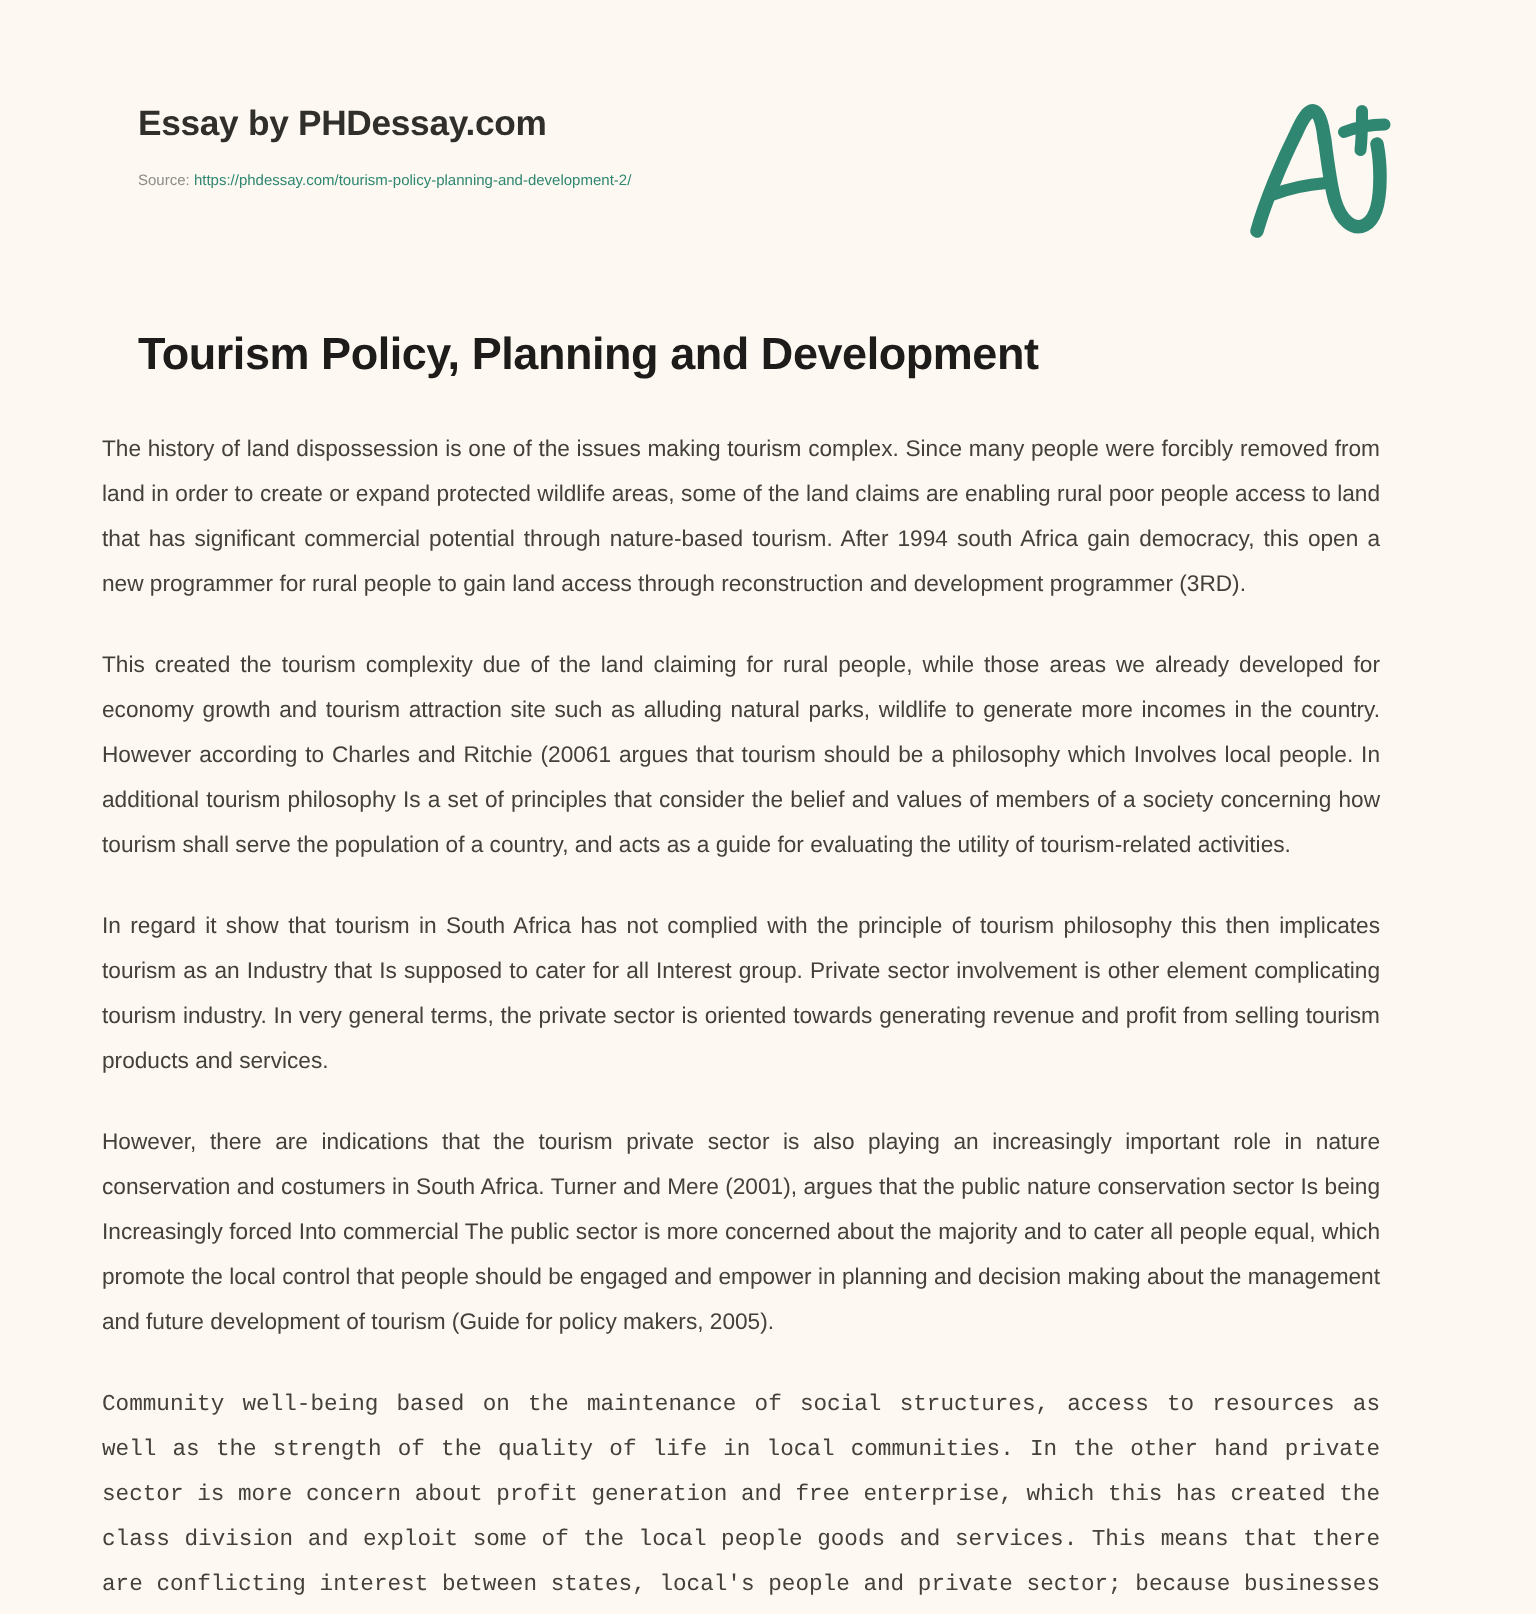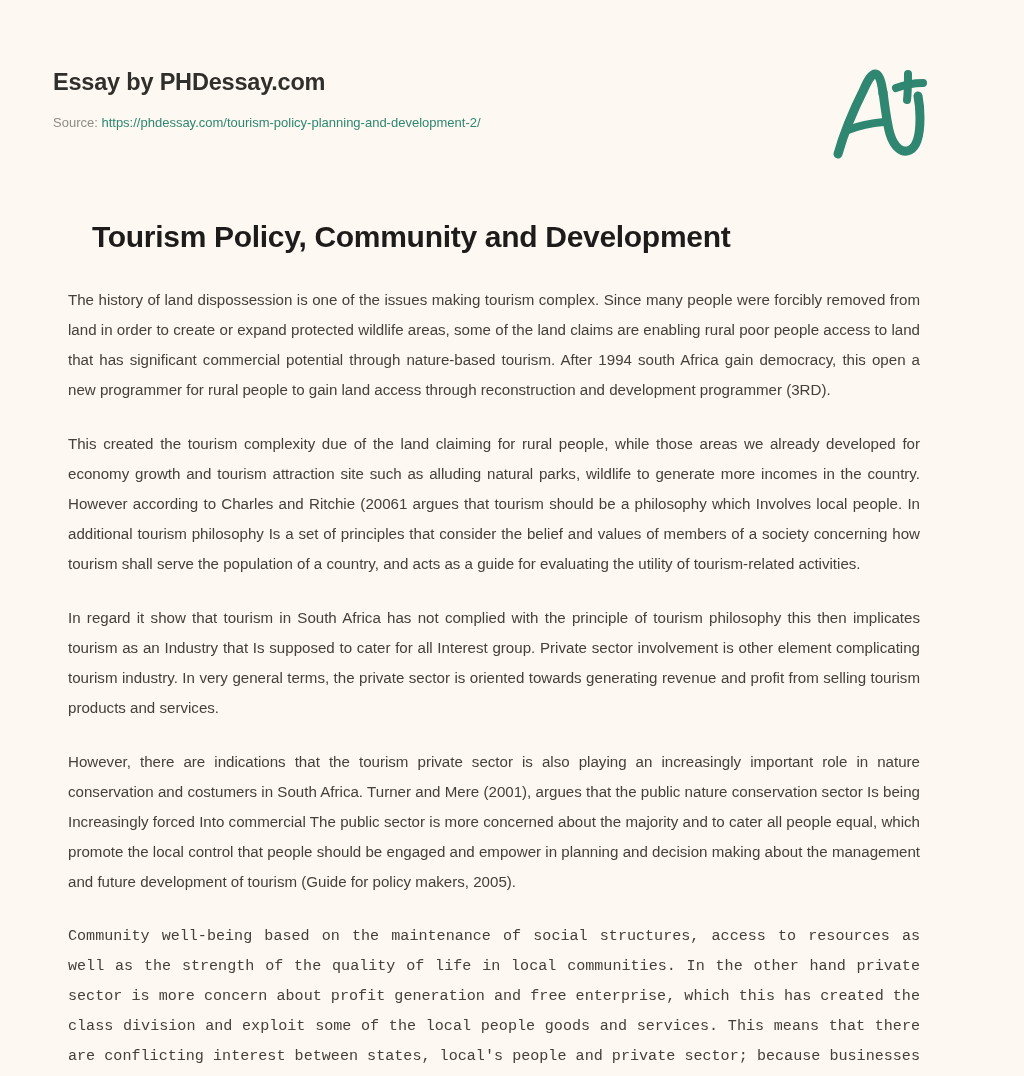--- a/index.html
+++ b/index.html
@@ -17,39 +17,39 @@
     position: relative;
     width: 1024px;
     height: 1076px;
     background: #fdf9f2;
     box-sizing: border-box;
   }
 
   
   .header {
     position: relative;
-    padding: 64px 78px 0 53px;
+    padding: 64px 78px 0 92px;
     display: flex;
     align-items: flex-start;
     justify-content: space-between;
   }
   .header-left {
     padding-top: 6px;
   }
   .brand-line {
     font-size: 23.5px;
     font-weight: bold;
     color: #312f2c;
     letter-spacing: -0.2px;
     line-height: 1.1;
     white-space: nowrap;
   }
   .source-line {
     margin-top: 19px;
-    font-size: 13px;
+    font-size: 10px;
     line-height: 1.2;
     color: #8d8b87;
     white-space: nowrap;
   }
   .source-label {
     color: #8d8b87;
   }
   .source-url {
     color: #2e8670;
     text-decoration: none;
@@ -125,21 +125,21 @@
 
           <path d="M72 24 C 80 21, 90 19, 99 19" stroke-width="8"></path>
 
           <path d="M84 10 C 84 18, 84 28, 83 36" stroke-width="8"></path>
         </g>
       </svg>
     </div>
 
   </div>
 
-  <h1 class="doc-title">Tourism Policy, Community and Development</h1>
+  <h1 class="doc-title">Tourism Policy, Planning and Development</h1>
 
   <div class="article">
     <p>The history of land dispossession is one of the issues making tourism complex. Since many people were forcibly removed from land in order to create or expand protected wildlife areas, some of the land claims are enabling rural poor people access to land that has significant commercial potential through nature-based tourism. After 1994 south Africa gain democracy, this open a new programmer for rural people to gain land access through reconstruction and development programmer (3RD).</p>
     <p>This created the tourism complexity due of the land claiming for rural people, while those areas we already developed for economy growth and tourism attraction site such as alluding natural parks, wildlife to generate more incomes in the country. However according to Charles and Ritchie (20061 argues that tourism should be a philosophy which Involves local people. In additional tourism philosophy Is a set of principles that consider the belief and values of members of a society concerning how tourism shall serve the population of a country, and acts as a guide for evaluating the utility of tourism-related activities.</p>
     <p>In regard it show that tourism in South Africa has not complied with the principle of tourism philosophy this then implicates tourism as an Industry that Is supposed to cater for all Interest group. Private sector involvement is other element complicating tourism industry. In very general terms, the private sector is oriented towards generating revenue and profit from selling tourism products and services.</p>
     <p>However, there are indications that the tourism private sector is also playing an increasingly important role in nature conservation and costumers in South Africa. Turner and Mere (2001), argues that the public nature conservation sector Is being Increasingly forced Into commercial The public sector is more concerned about the majority and to cater all people equal, which promote the local control that people should be engaged and empower in planning and decision making about the management and future development of tourism (Guide for policy makers, 2005).</p>
     <p>Community well-being based on the maintenance of social structures, access to resources as well as the strength of the quality of life in local communities. In the other hand private sector is more concern about profit generation and free enterprise, which this has created the class division and exploit some of the local people goods and services. This means that there are conflicting interest between states, local's people and private sector; because businesses overpower the local interest in is industry.</p>
 
   </div>
 

